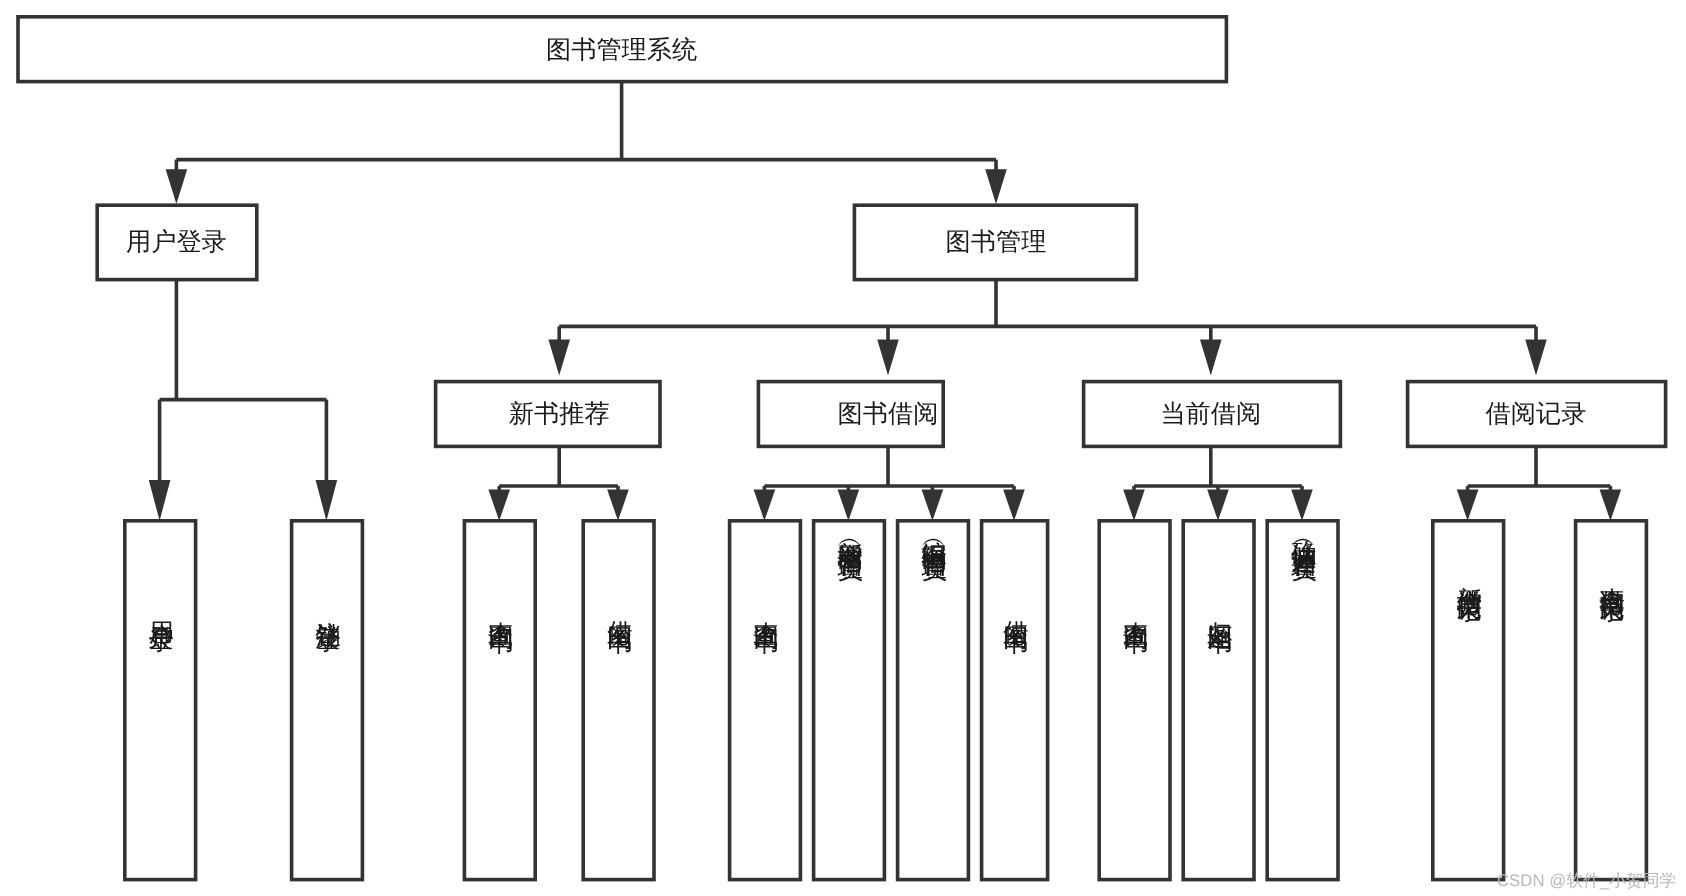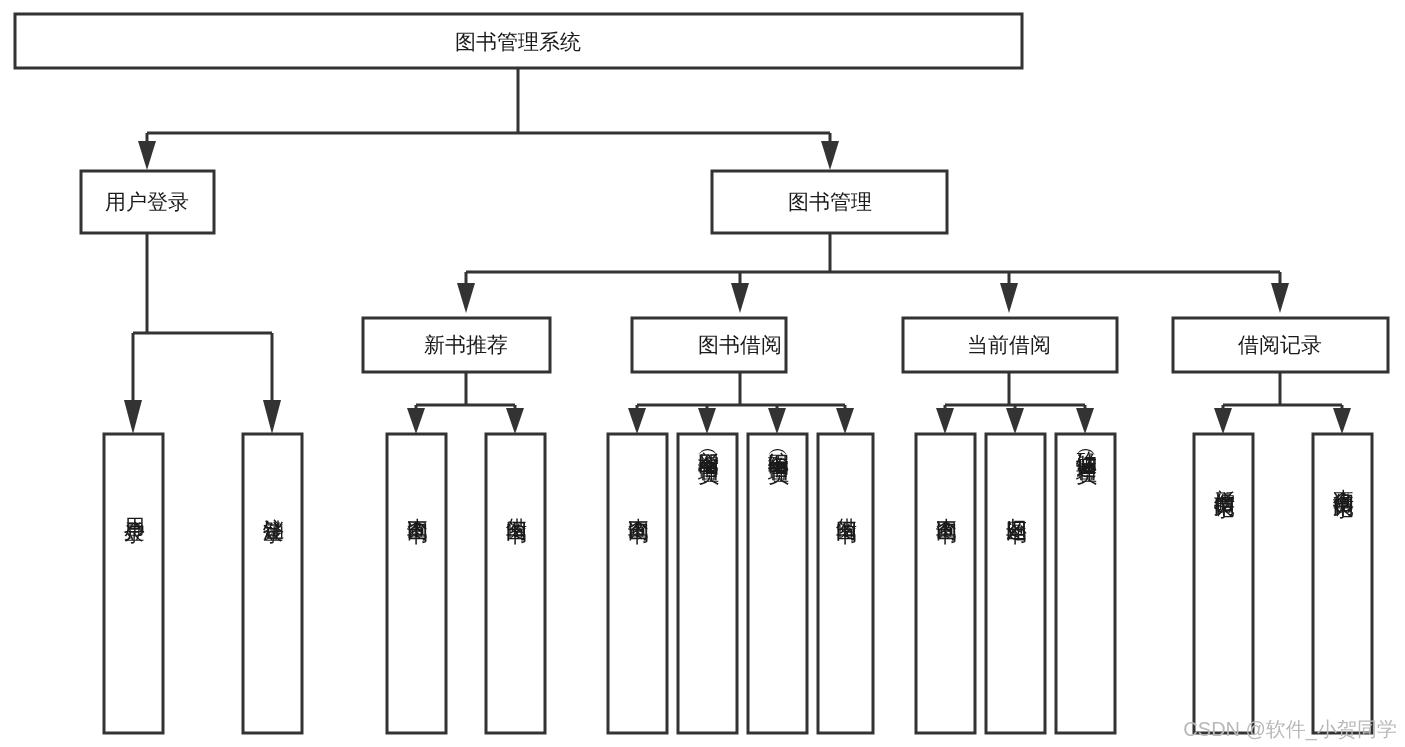--- a/index.html
+++ b/index.html
@@ -18,21 +18,21 @@
     text-anchor:middle;
     dominant-baseline:middle;
   }
   .lbl-h{font-size:21px;}
   .lbl-v{font-size:21px;writing-mode:vertical-rl;text-orientation:upright;letter-spacing:2px;}
   .link-line{stroke:#333333;stroke-width:3;fill:none;}
   .arrow-head{fill:#333333;}
   .watermark{
     position:absolute;right:8px;bottom:4px;
     font-family:"Liberation Sans","DejaVu Sans",sans-serif;
-    font-size:20px;color:#b9b9b9;white-space:nowrap;
+    font-size:14px;color:#b9b9b9;white-space:nowrap;
     pointer-events:none;user-select:none;
   }
 </style>
 </head>
 <body>
 
 <svg id="diagram" viewBox="0 0 1405 747">
 
   <g>
     <path class="link-line" d="M518,68 L518,133"></path>

